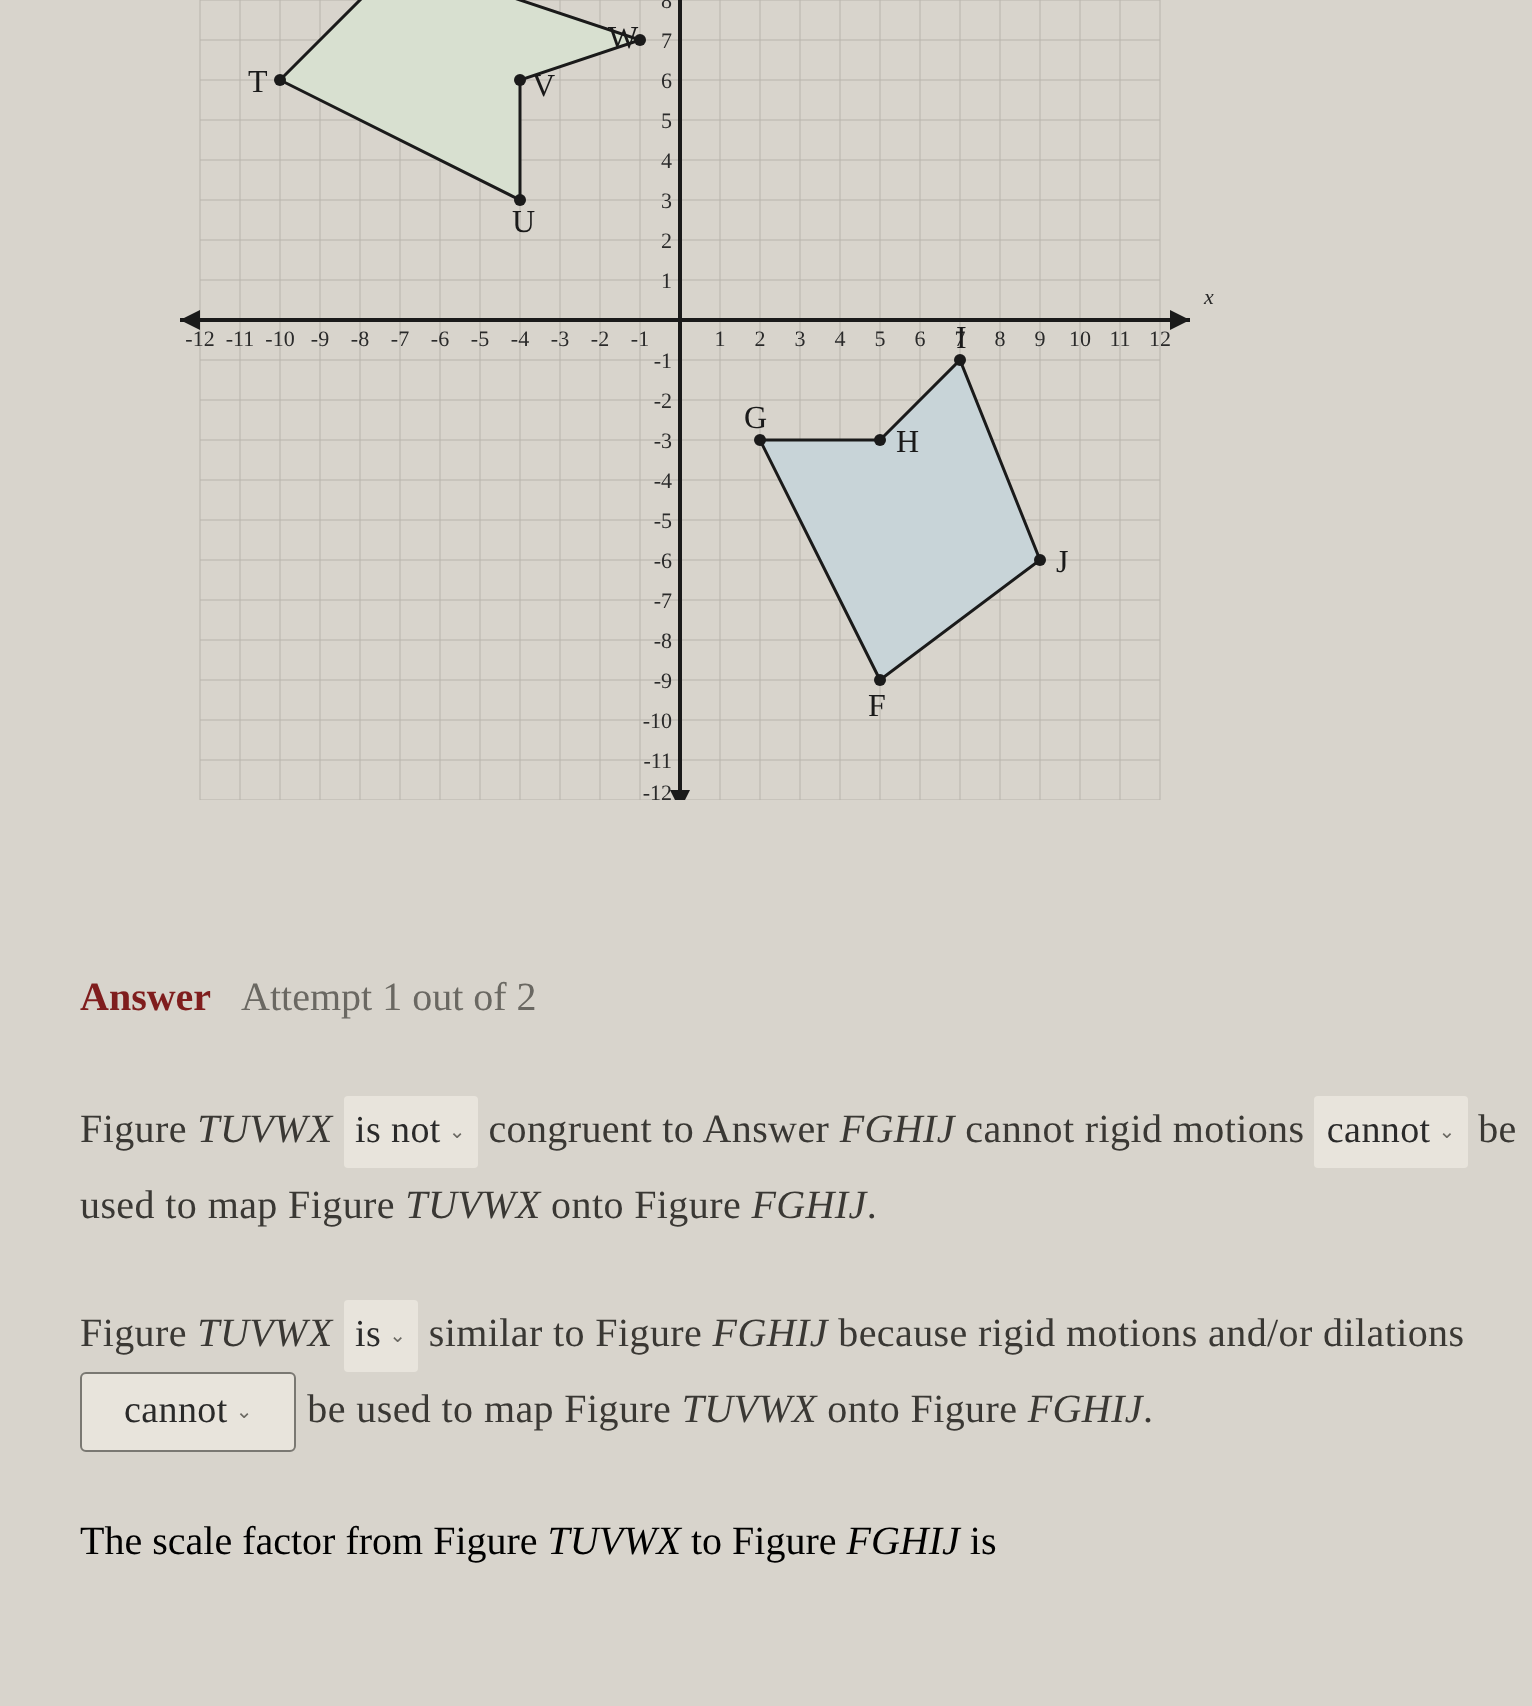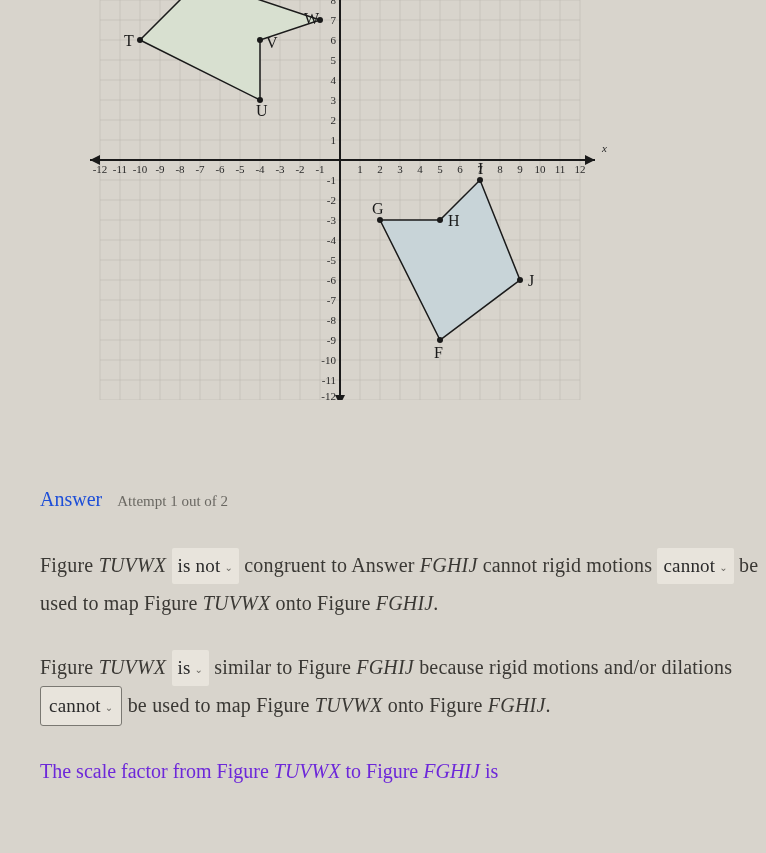--- a/index.html
+++ b/index.html
@@ -31,41 +31,41 @@
 
   .answer-section {
     position: absolute;
     left: 40px;
     top: 480px;
     right: 0;
     font-size: 20px;
     line-height: 1.9;
   }
   .ans-header { margin-bottom: 28px; }
-  .ans-header b { font-weight: normal; color: #1d4ed8; font-size: 20px; }
-  .attempt { font-size: 15px; color: #6a6862; margin-left: 10px; }
+  .ans-header b { font-weight: bold; color: #7f1d1d; font-size: 20px; }
+  .attempt { font-size: 20px; color: #6a6862; margin-left: 10px; }
   .para { margin-bottom: 26px; color: #3a3834; font-size: 20px; letter-spacing: 0.2px; }
   .para em, em { font-family: Georgia, serif; }
   .dropdown {
     display: inline-block;
     background: #e8e4dc;
     padding: 0 6px;
     border-radius: 2px;
     color: #2a2a2a;
     font-size: 19px;
     position: relative;
     font-family: Liberation Serif, serif;
   }
   .dropdown.boxed {
     border: 1px solid #7a7872;
     border-radius: 3px;
-    padding: 1px 8px;
+    padding: 1px 21px;
   }
   .chev { font-size: 10px; color: #6a6862; margin-left: 4px; vertical-align: middle; }
-  .statement-last { color: #6d28d9; font-size: 20px; }
+  .statement-last { color: #000000; font-size: 20px; }
 </style>
 </head>
 <body>
 
 <div class="chart-area">
 <svg viewBox="0 0 560 400">
 
   <g>
 
     <line class="grid-line" x1="40" y1="0" x2="40" y2="400"></line>

